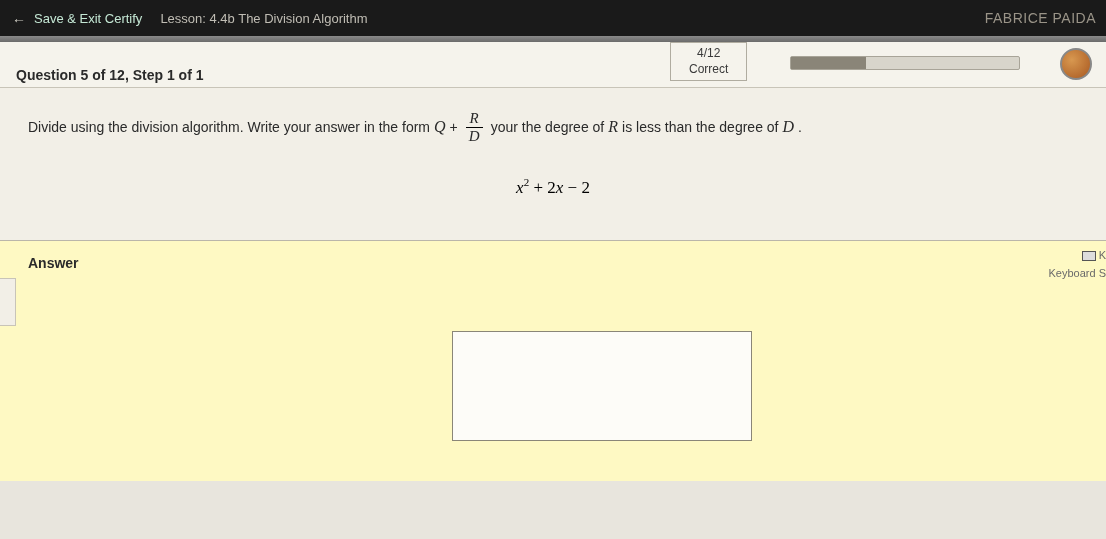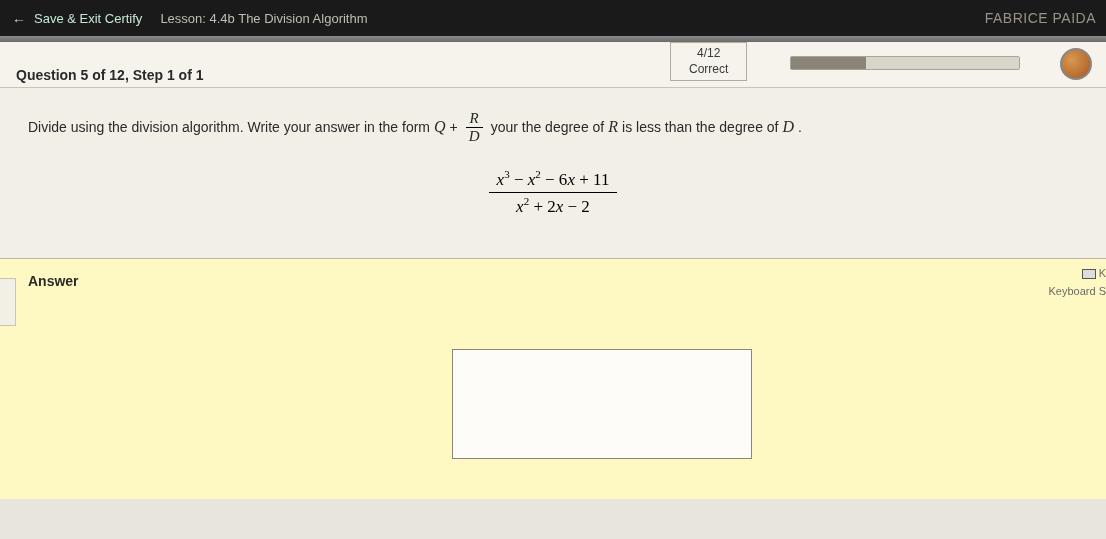--- a/index.html
+++ b/index.html
@@ -101,21 +101,21 @@
       padding: 22px 28px 10px 28px;
       border-bottom: 1px solid #bab6aa;
     }
     .instruction {
       font-size: 14px;
       color: #2a2a2a;
       display: flex;
       align-items: center;
       flex-wrap: wrap;
       gap: 4px;
-      margin-bottom: 22px;
+      margin-bottom: 30px;
     }
     .math-italic { font-style: italic; font-family: 'Times New Roman', serif; font-size: 16px; }
     .frac {
       display: inline-flex;
       flex-direction: column;
       align-items: center;
       vertical-align: middle;
       font-family: 'Times New Roman', serif;
       font-style: italic;
       font-size: 15px;
@@ -214,21 +214,20 @@
       <span class="num">R</span>
       <span class="den">D</span>
     </span>
     <span> your the degree of </span>
     <span class="math-italic">R</span>
     <span> is less than the degree of </span>
     <span class="math-italic">D</span>
     <span>.</span>
   </div>
   <div class="big-frac">
-    <span class="num"><i>x</i><sup>3</sup> − <i>x</i><sup>2</sup> − 6<i>x</i> + 11</span>
     <span class="den"><i>x</i><sup>2</sup> + 2<i>x</i> − 2</span>
   </div>
 </div>
 
 <div class="answer-section">
   <div class="answer-label">Answer</div>
   <div class="side-btns">
     <div><span class="kb-icon"></span><span>K</span></div>
     <div style="margin-top:6px">Keyboard S</div>
   </div>

